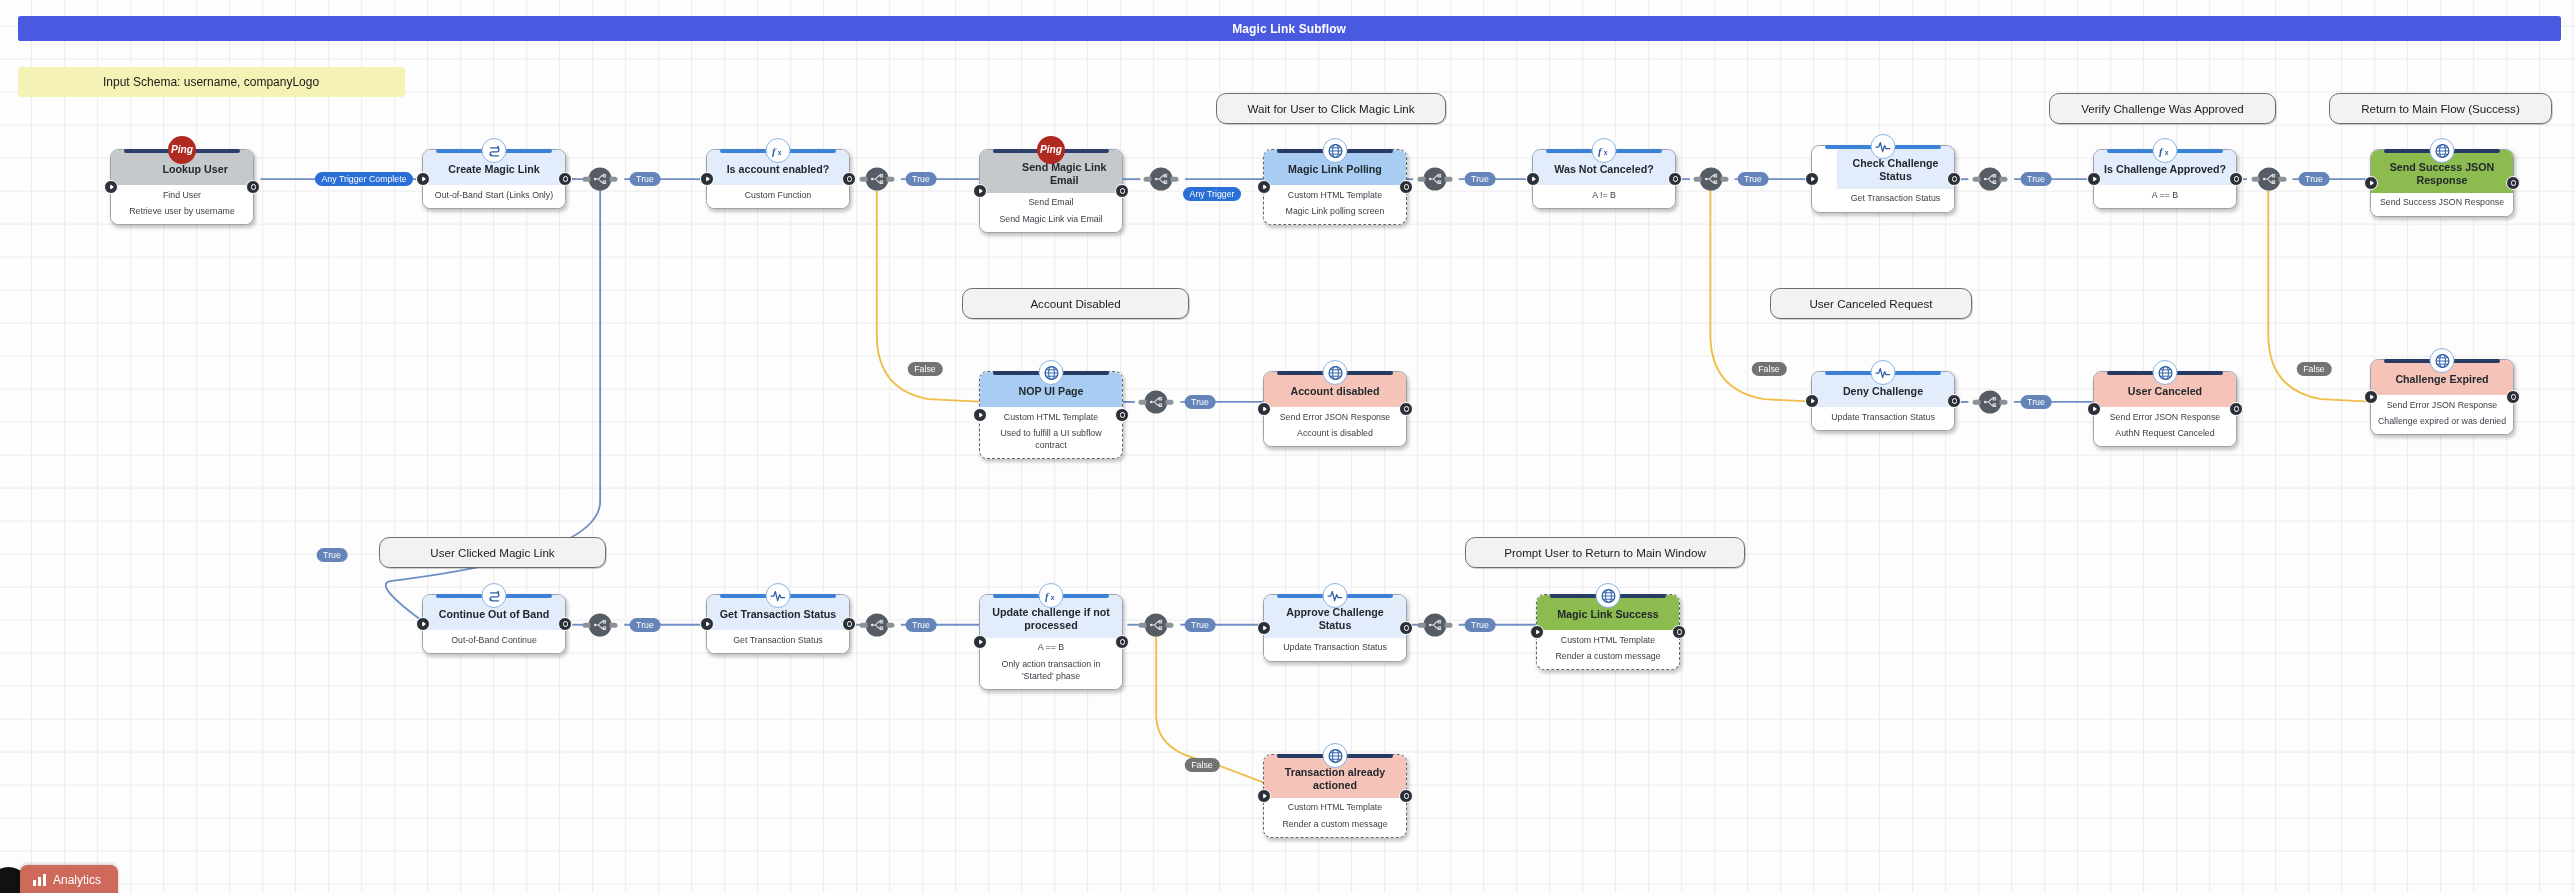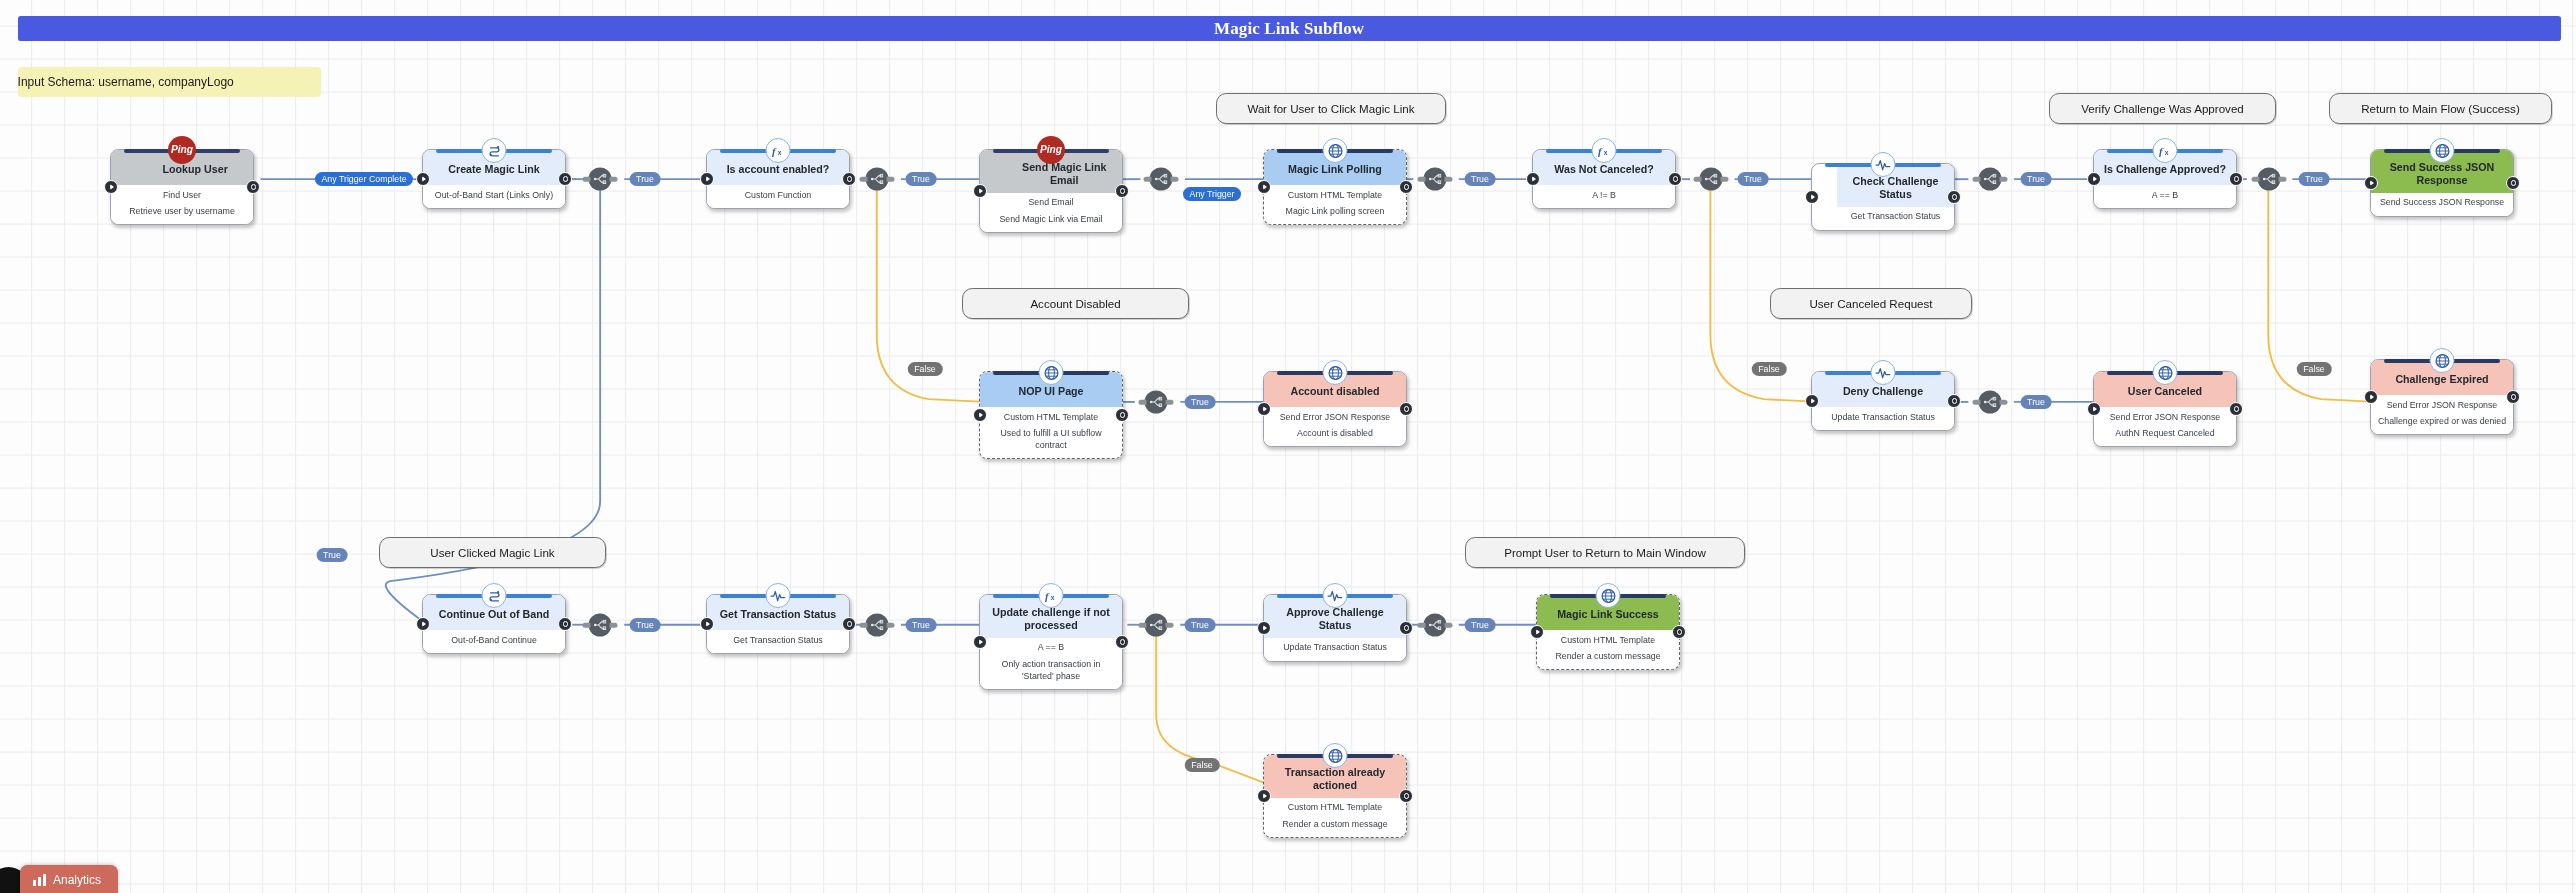--- a/index.html
+++ b/index.html
@@ -19,27 +19,27 @@
     background-size: 33px 33px;
     background-position: -1.9px -7.4px;
   }
   
   #title-banner {
     position:absolute; left:17.6px; top:16px; width:2543px; height:25px;
     background:#4a5ae0; border-radius:2.8px;
     display:flex; align-items:center; justify-content:center;
   }
   #title-banner .t {
-    color:#fff; font-size:17px; font-weight:bold; letter-spacing:0.1px;font-family:Liberation Serif, serif;
+    color:#fff; font-size:12px; font-weight:bold; letter-spacing:0.1px;
   }
   
   #input-schema {
-    position:absolute; left:17.6px; top:67px; width:303px; height:30px;
+    position:absolute; left:17.6px; top:67px; width:387px; height:30px;
     background:#f5f2b5; border-radius:3.7px;
-    display:flex; align-items:center; justify-content:flex-start;
+    display:flex; align-items:center; justify-content:center;
     font-size:12px; color:#1a1a1a;
   }
   
   .annot {
     position:absolute;
     background:#f2f2f2;
     border:1.9px solid #6e6e6e;
     border-radius:10.2px;
     display:flex; align-items:center; justify-content:center;
     font-size:11.6px; color:#1b1b1b;
@@ -358,21 +358,21 @@
         <div class="body">
           <div class="l1">A != B</div>
         </div>
         <div class="port in">
           <span class="dot"></span>
         </div>
         <div class="port out">
           <span class="dot"></span>
         </div>
       </div>
-      <div class="node" style="left: 1811px; top: 163px; padding-left: 25px;">
+      <div class="node" style="left: 1811px; top: 145px; padding-left: 25px;">
         <div class="hdr blue">
           <div class="accent "></div>
           <div class="iconb">
             <svg width="16.7" height="16.7" viewBox="0 0 22 22">
               <path d="M2 12h3.5l2.2-6 3 12 2.6-8 1.8 4H20" fill="none" stroke="#2f5fa8" stroke-width="1.7" stroke-linejoin="round" stroke-linecap="round"></path>
             </svg>
           </div>
           <span>Check Challenge Status</span>
         </div>
         <div class="body">

